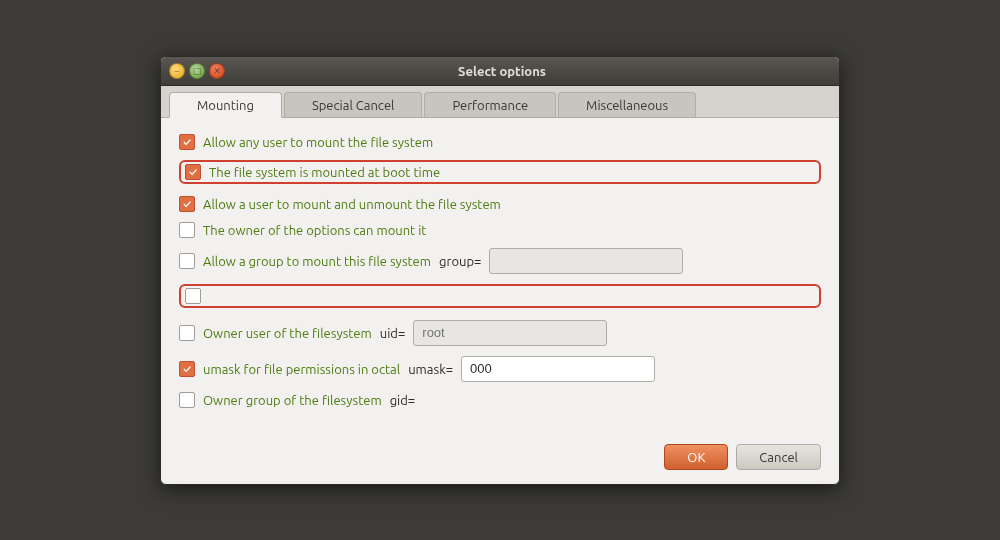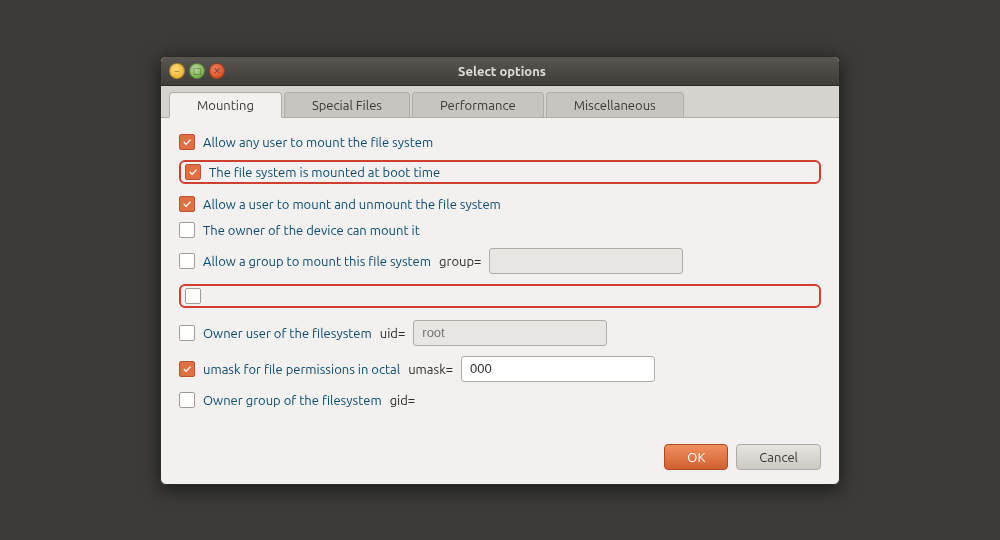--- a/index.html
+++ b/index.html
@@ -85,21 +85,21 @@
       display: flex;
       align-items: center;
       margin-bottom: 10px;
       gap: 8px;
     }
     .option-row label {
       display: flex;
       align-items: center;
       gap: 8px;
       cursor: pointer;
-      color: #0c4a6e;
+      color: #4d7c0f;
       font-size: 13px;
     }
     .checkbox-custom {
       width: 16px;
       height: 16px;
       border: 1px solid #a09d98;
       border-radius: 2px;
       background: #fff;
       display: flex;
       align-items: center;
@@ -184,21 +184,21 @@
       <div class="tb-btn tb-close">
         <span>✕</span>
       </div>
     </div>
     <span class="titlebar-title">Select options</span>
     <div style="width:52px"></div>
   </div>
 
   <div class="tabs-bar">
     <div class="tab active">Mounting</div>
-    <div class="tab">Special Files</div>
+    <div class="tab">Special Cancel</div>
     <div class="tab">Performance</div>
     <div class="tab">Miscellaneous</div>
   </div>
 
   <div class="content">
 
     <div class="option-row">
       <label>
         <div class="checkbox-custom checked"></div>
         <span>Allow any user to mount the file system</span>
@@ -217,21 +217,21 @@
     <div class="option-row">
       <label>
         <div class="checkbox-custom checked"></div>
         <span>Allow a user to mount and unmount the file system</span>
       </label>
     </div>
 
     <div class="option-row">
       <label>
         <div class="checkbox-custom"></div>
-        <span>The owner of the device can mount it</span>
+        <span>The owner of the options can mount it</span>
       </label>
     </div>
 
     <div class="option-row">
       <label>
         <div class="checkbox-custom"></div>
         <span>Allow a group to mount this file system</span>
       </label>
       <span class="field-label">group=</span>
       <input class="input-field" type="text" value="" style="">

